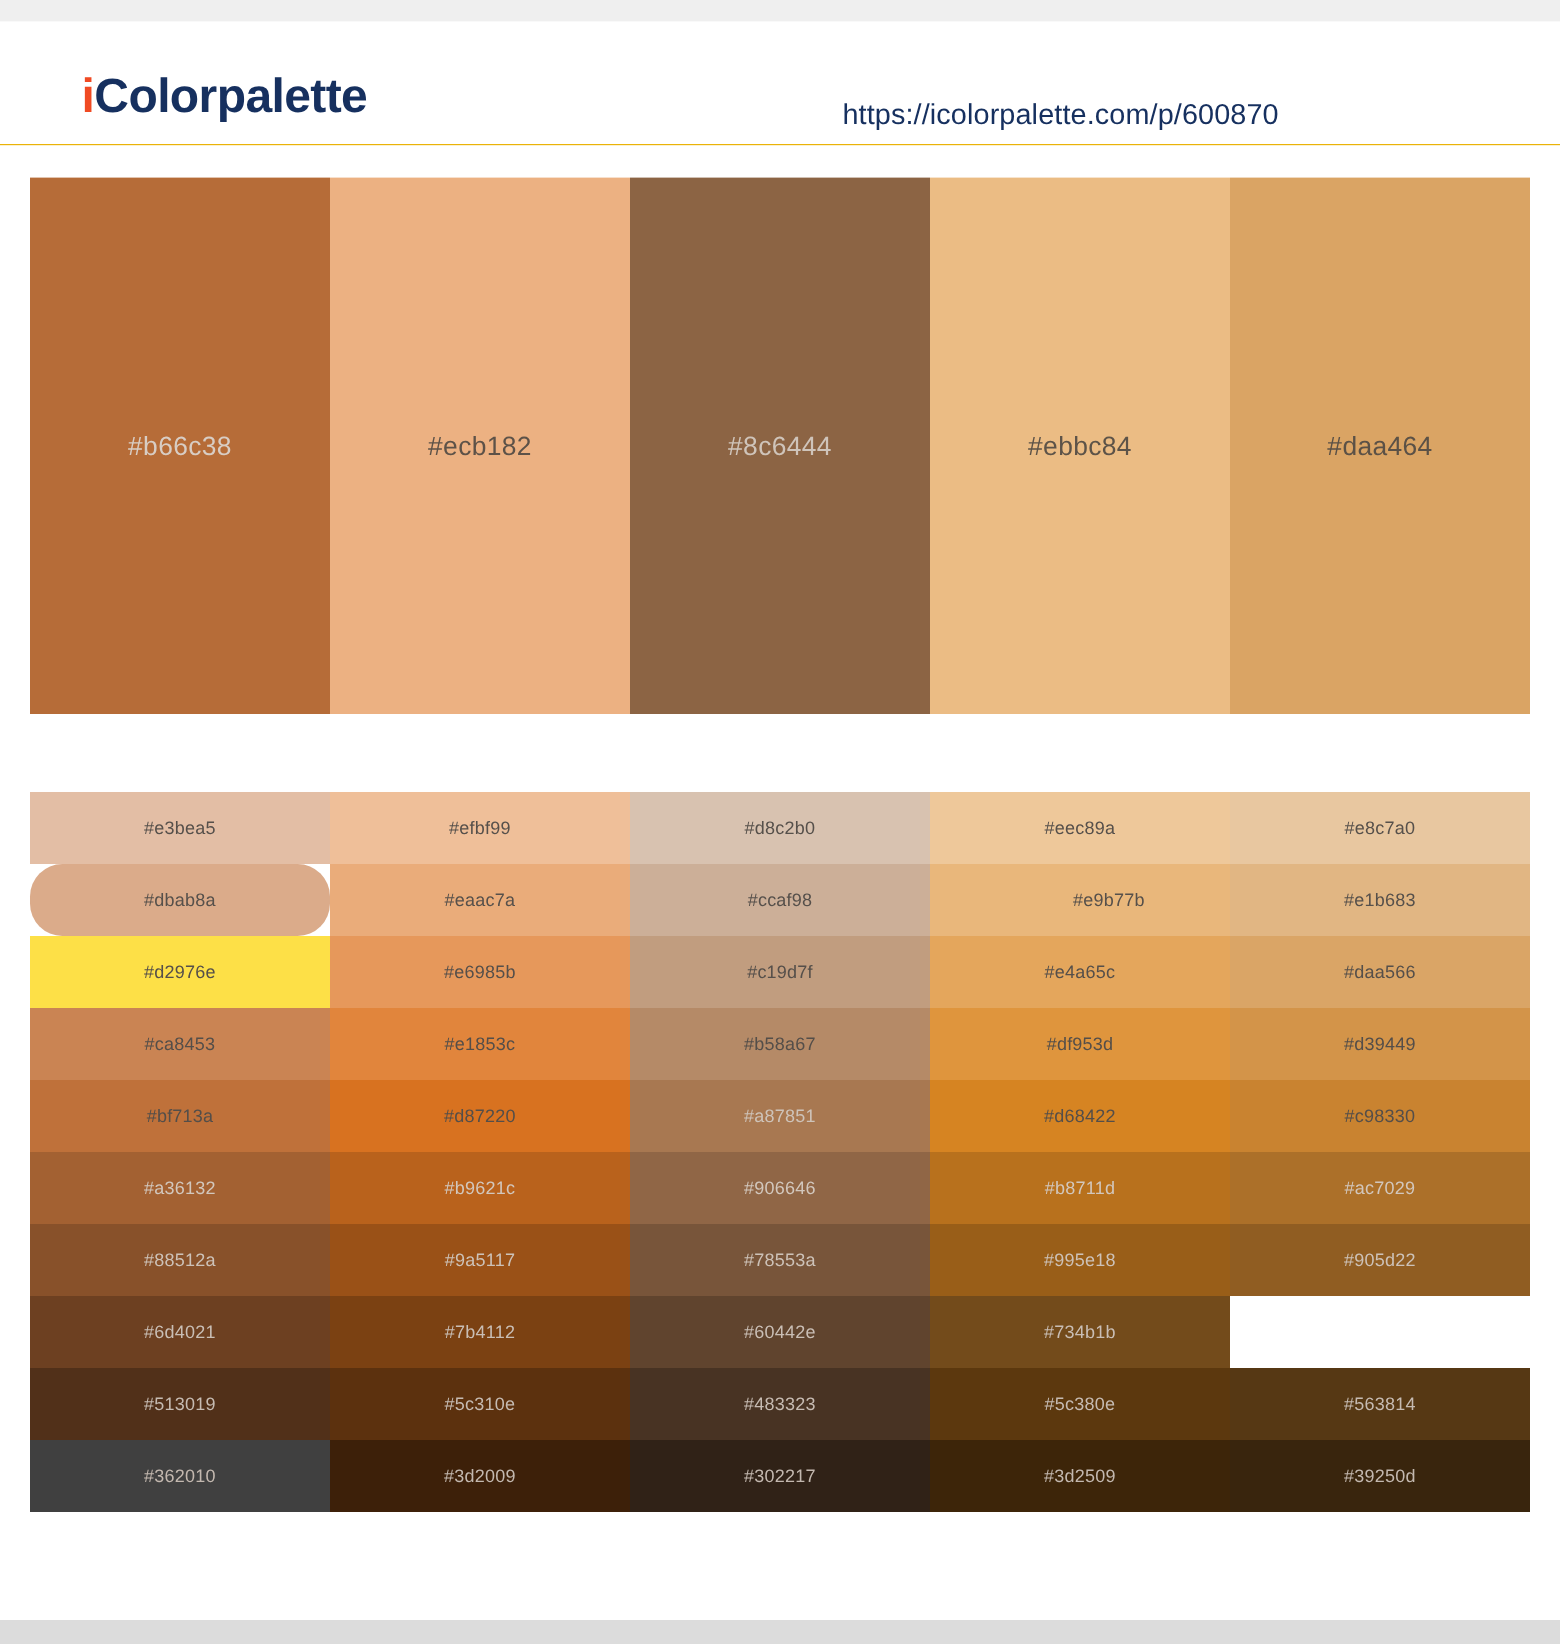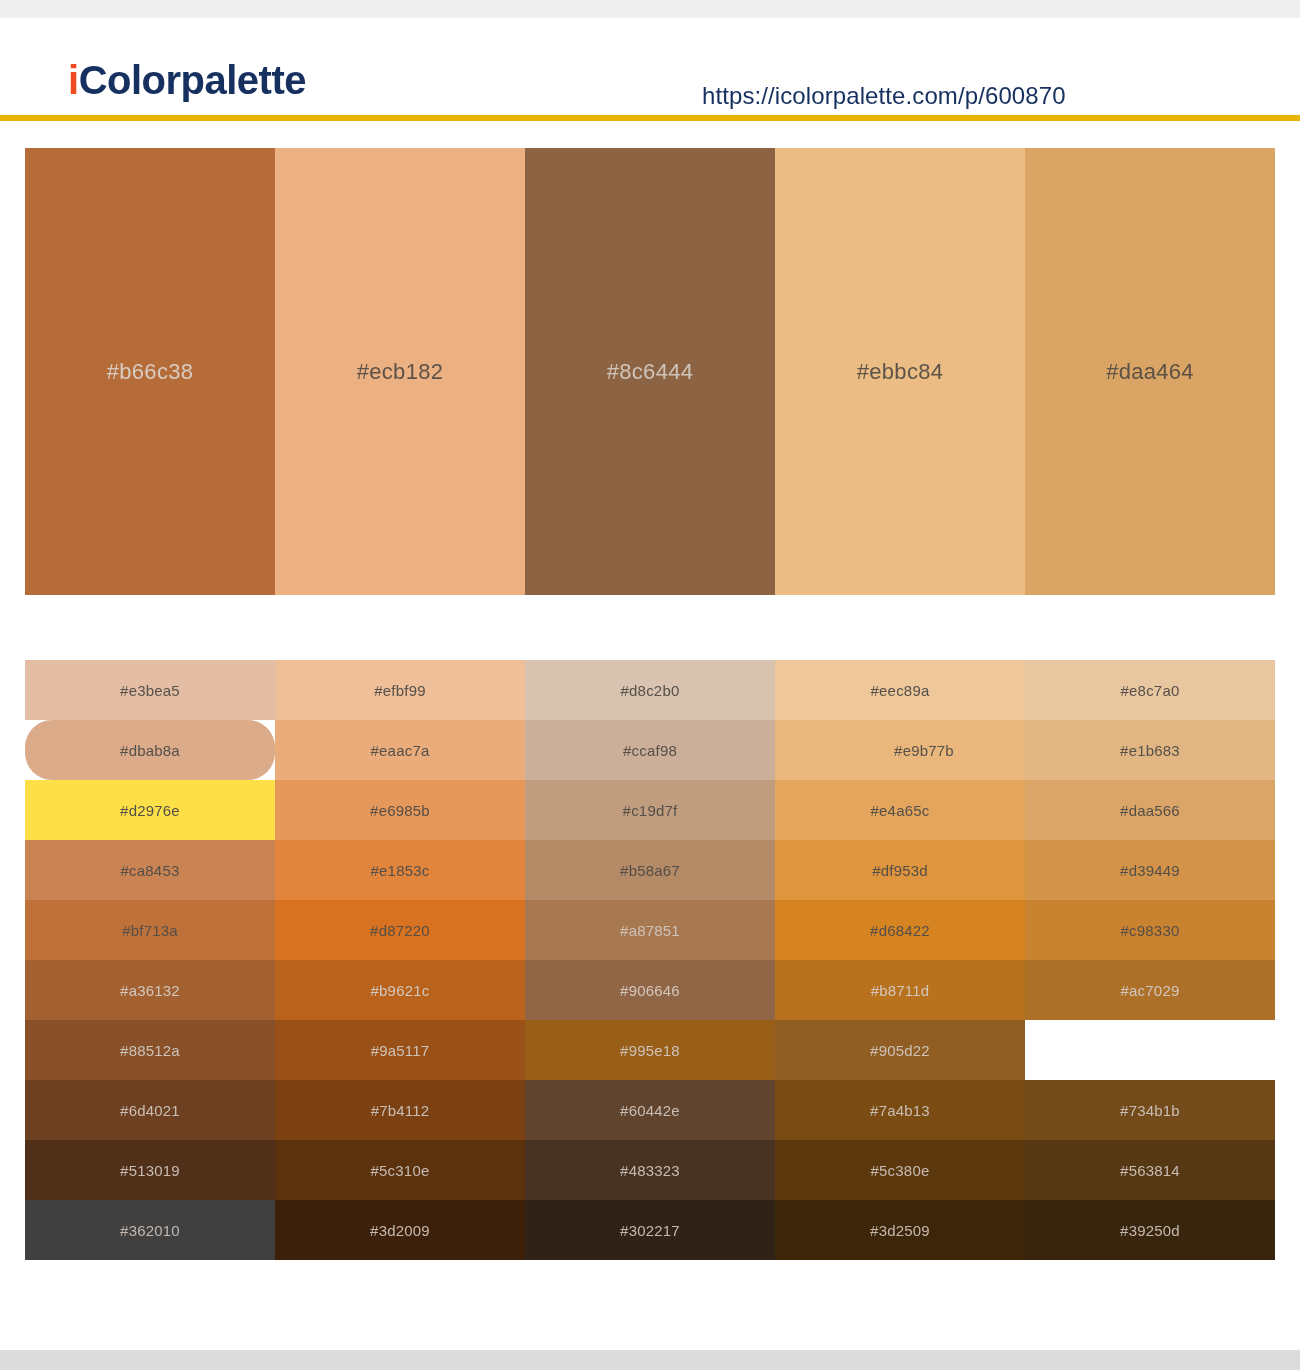--- a/index.html
+++ b/index.html
@@ -29,21 +29,21 @@
     background: #efefef;
   }
 
   
   .site-header {
     position: absolute;
     top: 18px; left: 0;
     width: 1300px;
     height: 103px;
     background: #ffffff;
-    border-bottom: 6px solid #eab308;
+    border-bottom: 1px solid #eab308;
   }
 
   .brand {
     position: absolute;
     left: 68px;
     top: 42px;
     font-size: 40px;
     font-weight: bold;
     letter-spacing: -0.5px;
     line-height: 1;
@@ -193,28 +193,28 @@
       <div class="shade-row">
         <div class="shade-cell" style="background: rgb(163, 97, 50); color: rgb(210, 199, 189);">#a36132</div>
         <div class="shade-cell" style="background: rgb(185, 98, 28); color: rgb(210, 199, 189);">#b9621c</div>
         <div class="shade-cell" style="background: rgb(144, 102, 70); color: rgb(210, 199, 189);">#906646</div>
         <div class="shade-cell" style="background: rgb(184, 113, 29); color: rgb(210, 199, 189);">#b8711d</div>
         <div class="shade-cell" style="background: rgb(172, 112, 41); color: rgb(210, 199, 189);">#ac7029</div>
       </div>
       <div class="shade-row">
         <div class="shade-cell" style="background: rgb(136, 81, 42); color: rgb(205, 194, 184);">#88512a</div>
         <div class="shade-cell" style="background: rgb(154, 81, 23); color: rgb(205, 194, 184);">#9a5117</div>
+        <div class="shade-cell" style="background: rgb(120, 85, 58); color: rgb(205, 194, 184);">#78553a</div>
         <div class="shade-cell" style="background: rgb(153, 94, 24); color: rgb(205, 194, 184);">#995e18</div>
         <div class="shade-cell" style="background: rgb(144, 93, 34); color: rgb(205, 194, 184);">#905d22</div>
       </div>
       <div class="shade-row">
         <div class="shade-cell" style="background: rgb(109, 64, 33); color: rgb(201, 190, 181);">#6d4021</div>
         <div class="shade-cell" style="background: rgb(123, 65, 18); color: rgb(201, 190, 181);">#7b4112</div>
         <div class="shade-cell" style="background: rgb(96, 68, 46); color: rgb(201, 190, 181);">#60442e</div>
-        <div class="shade-cell" style="background: rgb(122, 75, 19); color: rgb(201, 190, 181);">#7a4b13</div>
         <div class="shade-cell" style="background: rgb(115, 75, 27); color: rgb(201, 190, 181);">#734b1b</div>
       </div>
       <div class="shade-row">
         <div class="shade-cell" style="background: rgb(81, 48, 25); color: rgb(198, 187, 178);">#513019</div>
         <div class="shade-cell" style="background: rgb(92, 49, 14); color: rgb(198, 187, 178);">#5c310e</div>
         <div class="shade-cell" style="background: rgb(72, 51, 35); color: rgb(198, 187, 178);">#483323</div>
         <div class="shade-cell" style="background: rgb(92, 56, 14); color: rgb(198, 187, 178);">#5c380e</div>
         <div class="shade-cell" style="background: rgb(86, 56, 20); color: rgb(198, 187, 178);">#563814</div>
       </div>
       <div class="shade-row">

